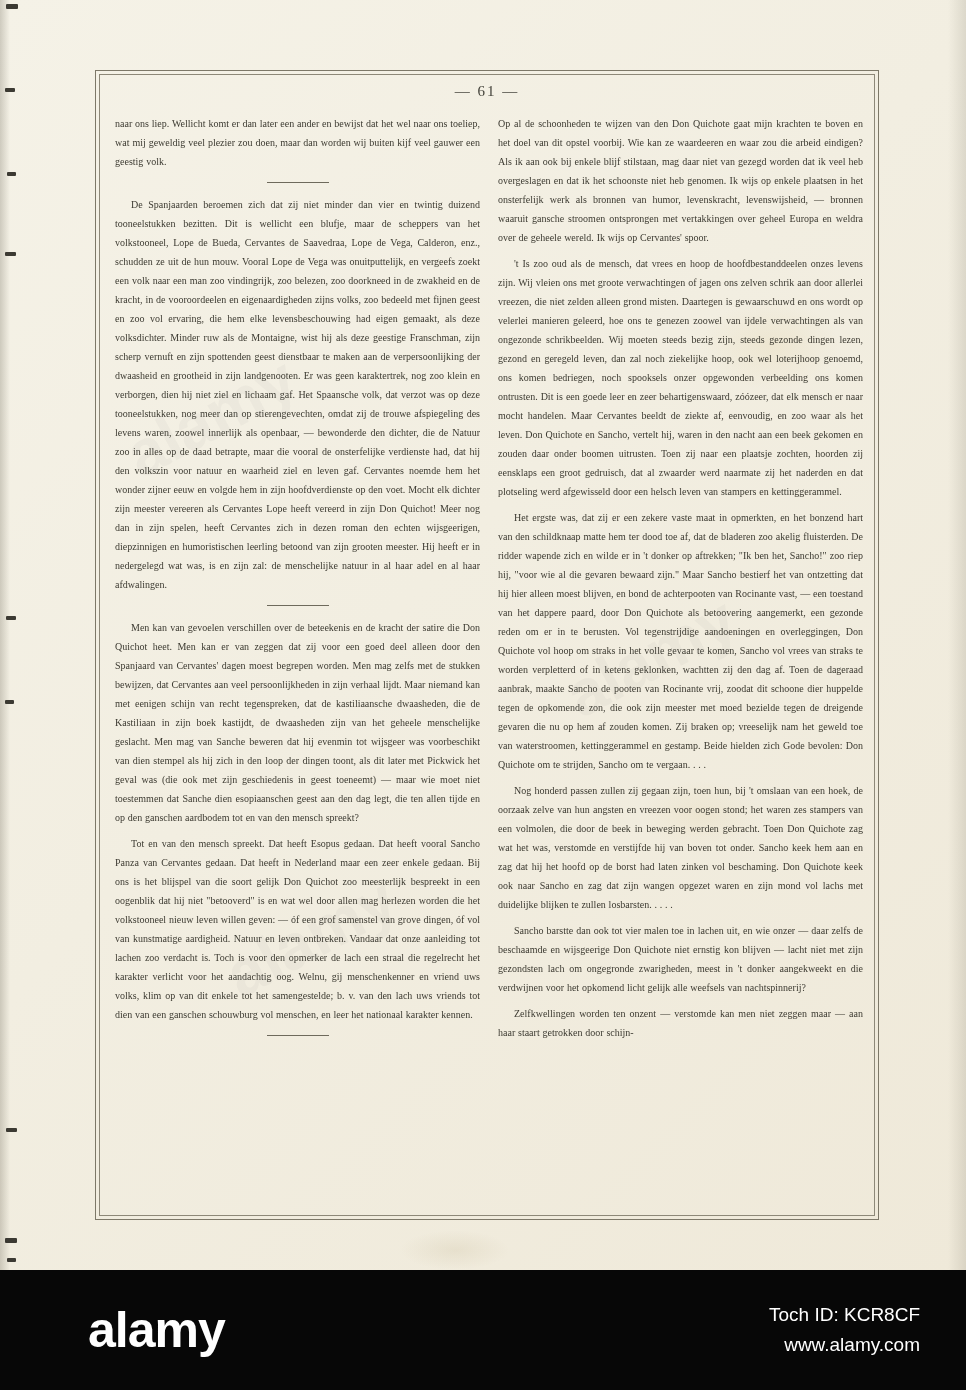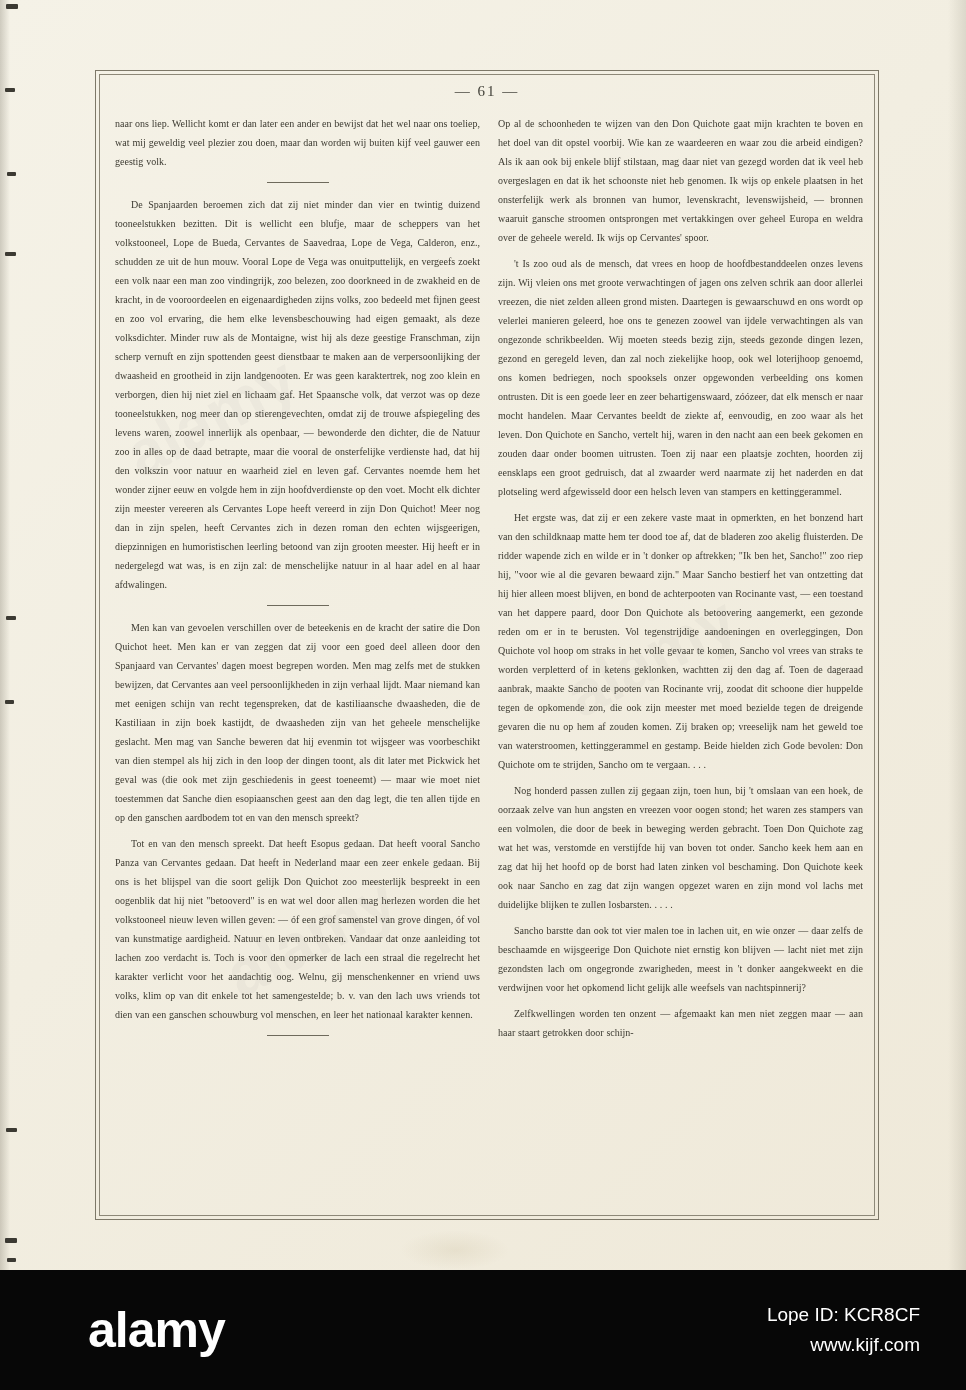--- a/index.html
+++ b/index.html
@@ -88,31 +88,31 @@
         <p class="para">Tot en van den mensch spreekt. Dat heeft Esopus gedaan. Dat heeft vooral Sancho Panza van Cervantes gedaan. Dat heeft in Nederland maar een zeer enkele gedaan. Bij ons is het blijspel van die soort gelijk Don Quichot zoo meesterlijk bespreekt in een oogenblik dat hij niet "betooverd" is en wat wel door allen mag herlezen worden die het volkstooneel nieuw leven willen geven: — óf een grof samenstel van grove dingen, óf vol van kunstmatige aardigheid. Natuur en leven ontbreken. Vandaar dat onze aanleiding tot lachen zoo verdacht is. Toch is voor den opmerker de lach een straal die regelrecht het karakter verlicht voor het aandachtig oog. Welnu, gij menschenkenner en vriend uws volks, klim op van dit enkele tot het samengestelde; b. v. van den lach uws vriends tot dien van een ganschen schouwburg vol menschen, en leer het nationaal karakter kennen.</p>
         <div class="rule"></div>
       </div>
 
       <div class="col">
         <p class="para no-indent">Op al de schoonheden te wijzen van den Don Quichote gaat mijn krachten te boven en het doel van dit opstel voorbij. Wie kan ze waardeeren en waar zou die arbeid eindigen? Als ik aan ook bij enkele blijf stilstaan, mag daar niet van gezegd worden dat ik veel heb overgeslagen en dat ik het schoonste niet heb genomen. Ik wijs op enkele plaatsen in het onsterfelijk werk als bronnen van humor, levenskracht, levenswijsheid, — bronnen waaruit gansche stroomen ontsprongen met vertakkingen over geheel Europa en weldra over de geheele wereld. Ik wijs op Cervantes' spoor.</p>
         <p class="para">'t Is zoo oud als de mensch, dat vrees en hoop de hoofdbestanddeelen onzes levens zijn. Wij vleien ons met groote verwachtingen of jagen ons zelven schrik aan door allerlei vreezen, die niet zelden alleen grond misten. Daartegen is gewaarschuwd en ons wordt op velerlei manieren geleerd, hoe ons te genezen zoowel van ijdele verwachtingen als van ongezonde schrikbeelden. Wij moeten steeds bezig zijn, steeds gezonde dingen lezen, gezond en geregeld leven, dan zal noch ziekelijke hoop, ook wel loterijhoop genoemd, ons komen bedriegen, noch spooksels onzer opgewonden verbeelding ons komen ontrusten. Dit is een goede leer en zeer behartigenswaard, zóózeer, dat elk mensch er naar mocht handelen. Maar Cervantes beeldt de ziekte af, eenvoudig, en zoo waar als het leven. Don Quichote en Sancho, vertelt hij, waren in den nacht aan een beek gekomen en zouden daar onder boomen uitrusten. Toen zij naar een plaatsje zochten, hoorden zij eensklaps een groot gedruisch, dat al zwaarder werd naarmate zij het naderden en dat plotseling werd afgewisseld door een helsch leven van stampers en kettinggerammel.</p>
         <p class="para">Het ergste was, dat zij er een zekere vaste maat in opmerkten, en het bonzend hart van den schildknaap matte hem ter dood toe af, dat de bladeren zoo akelig fluisterden. De ridder wapende zich en wilde er in 't donker op aftrekken; "Ik ben het, Sancho!" zoo riep hij, "voor wie al die gevaren bewaard zijn." Maar Sancho bestierf het van ontzetting dat hij hier alleen moest blijven, en bond de achterpooten van Rocinante vast, — een toestand van het dappere paard, door Don Quichote als betoovering aangemerkt, een gezonde reden om er in te berusten. Vol tegenstrijdige aandoeningen en overleggingen, Don Quichote vol hoop om straks in het volle gevaar te komen, Sancho vol vrees van straks te worden verpletterd of in ketens geklonken, wachtten zij den dag af. Toen de dageraad aanbrak, maakte Sancho de pooten van Rocinante vrij, zoodat dit schoone dier huppelde tegen de opkomende zon, die ook zijn meester met moed bezielde tegen de dreigende gevaren die nu op hem af zouden komen. Zij braken op; vreeselijk nam het geweld toe van waterstroomen, kettinggerammel en gestamp. Beide hielden zich Gode bevolen: Don Quichote om te strijden, Sancho om te vergaan. . . .</p>
         <p class="para">Nog honderd passen zullen zij gegaan zijn, toen hun, bij 't omslaan van een hoek, de oorzaak zelve van hun angsten en vreezen voor oogen stond; het waren zes stampers van een volmolen, die door de beek in beweging werden gebracht. Toen Don Quichote zag wat het was, verstomde en verstijfde hij van boven tot onder. Sancho keek hem aan en zag dat hij het hoofd op de borst had laten zinken vol beschaming. Don Quichote keek ook naar Sancho en zag dat zijn wangen opgezet waren en zijn mond vol lachs met duidelijke blijken te zullen losbarsten. . . . .</p>
         <p class="para">Sancho barstte dan ook tot vier malen toe in lachen uit, en wie onzer — daar zelfs de beschaamde en wijsgeerige Don Quichote niet ernstig kon blijven — lacht niet met zijn gezondsten lach om ongegronde zwarigheden, meest in 't donker aangekweekt en die verdwijnen voor het opkomend licht gelijk alle weefsels van nachtspinnerij?</p>
-        <p class="para">Zelfkwellingen worden ten onzent — afgemaakt kan men niet zeggen maar — aan haar staart getrokken door schijn-</p>
+        <p class="para">Zelfkwellingen worden ten onzent — verstomde kan men niet zeggen maar — aan haar staart getrokken door schijn-</p>
       </div>
 
     </div>
 
     <div class="wm" style="left:120px;top:380px;">alamy</div>
     <div class="wm" style="left:560px;top:620px;">alamy</div>
     <div class="wm" style="left:220px;top:900px;">alamy</div>
   </div>
 
   <div class="bar">
     <div class="logo">alamy</div>
     <div class="bar-info">
-      <div>Lope ID: KCR8CF</div>
-      <div>www.kijf.com</div>
+      <div>Toch ID: KCR8CF</div>
+      <div>www.alamy.com</div>
     </div>
   </div>
 
 </div>
 
 </body></html>

